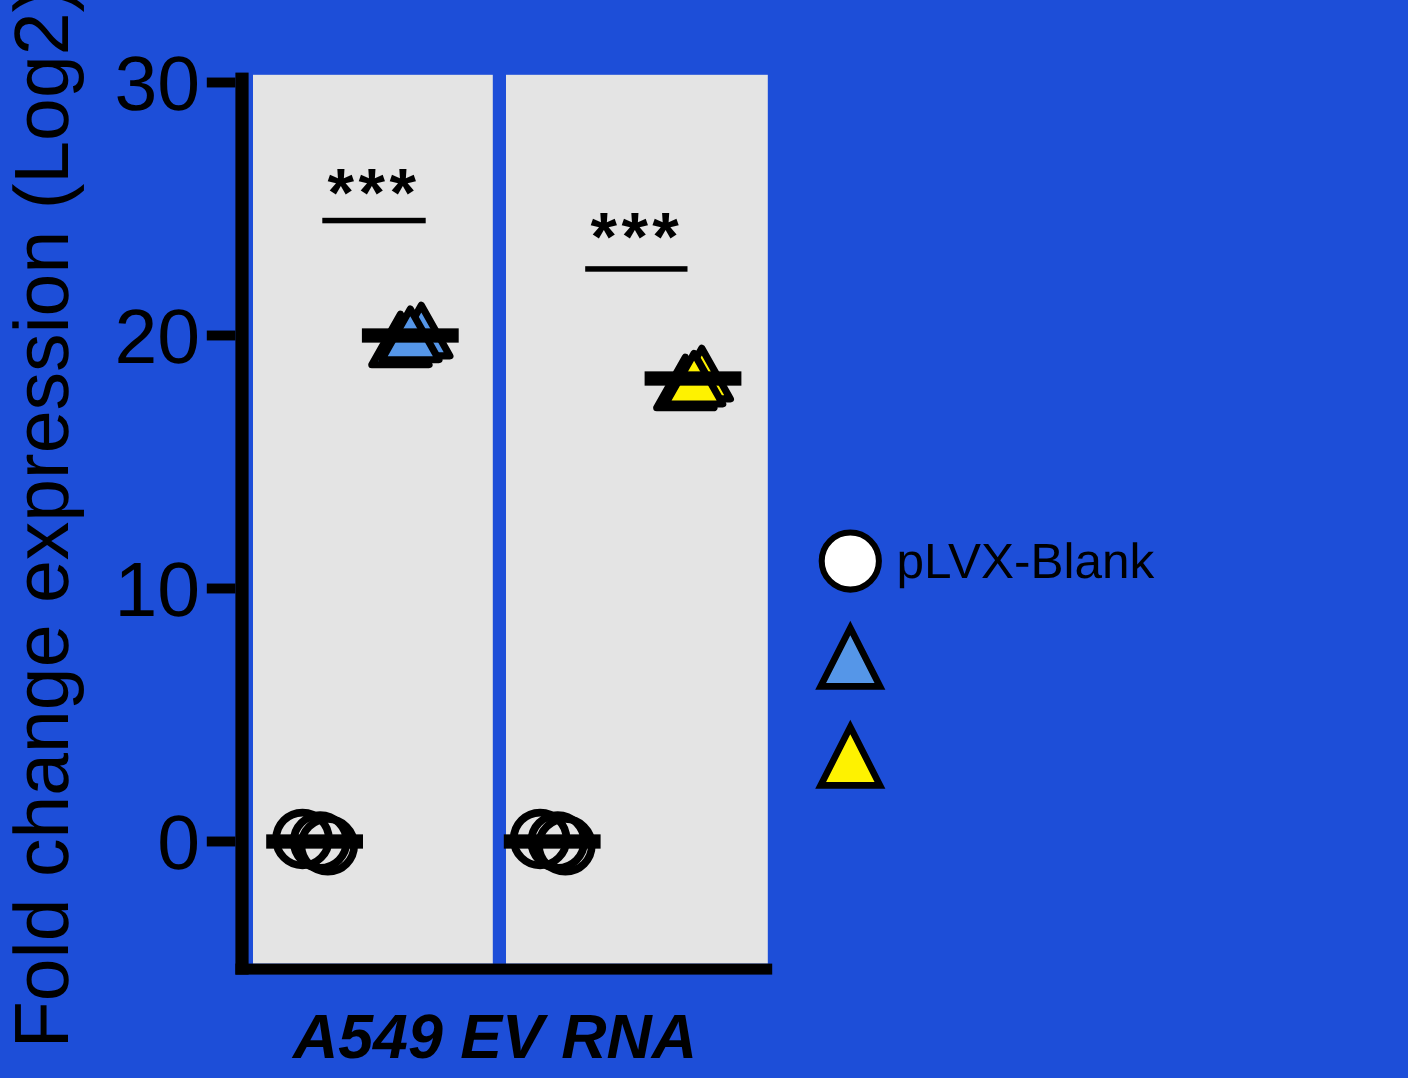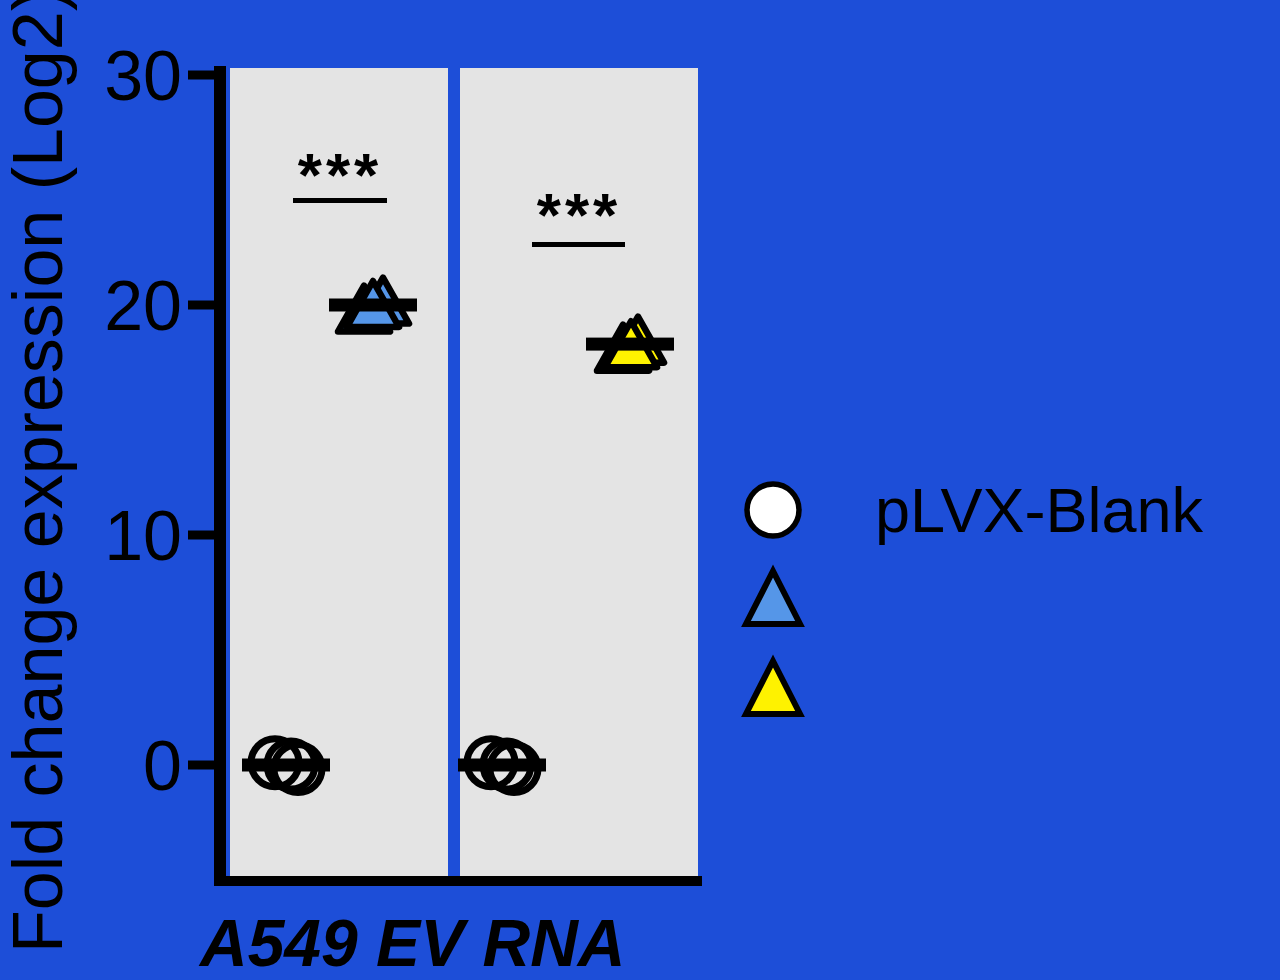--- a/index.html
+++ b/index.html
@@ -3,25 +3,25 @@
 <meta charset="utf-8">
 <style>
   html,body{margin:0;padding:0;background:#ffffff;}
   #fig{position:relative;width:1280px;height:980px;background:#1d4ed8;overflow:hidden;
        font-family:"Liberation Sans", sans-serif;color:#000;}
   #plot{position:absolute;left:0;top:0;}
   .ylab{position:absolute;left:-437px;top:438px;width:950px;height:80px;
         transform:rotate(-90deg);transform-origin:center;
         font-size:70px;line-height:80px;text-align:center;white-space:nowrap;}
   .xlab{position:absolute;left:200px;top:908px;width:500px;height:70px;
-        font-size:66px;font-weight:bold;font-style:italic;
+        font-size:57px;font-weight:bold;font-style:italic;text-align:center;
         line-height:70px;white-space:nowrap;}
   .legend-row{position:absolute;left:735px;height:90px;display:flex;align-items:center;}
   .lg-marker{width:80px;height:90px;flex:0 0 80px;}
-  .lg-label{margin-left:60px;font-size:63px;line-height:90px;white-space:nowrap;}
+  .lg-label{font-size:45px;line-height:90px;white-space:nowrap;}
   .lg-label .it{font-style:italic;}
 </style>
 </head>
 <body>
 
 <div id="fig">
 
   <svg id="plot" width="1280" height="980" viewBox="0 0 1280 980" xmlns="http://www.w3.org/2000/svg">
 
     <rect x="230" y="68" width="218" height="808" fill="#E4E4E4"></rect>

